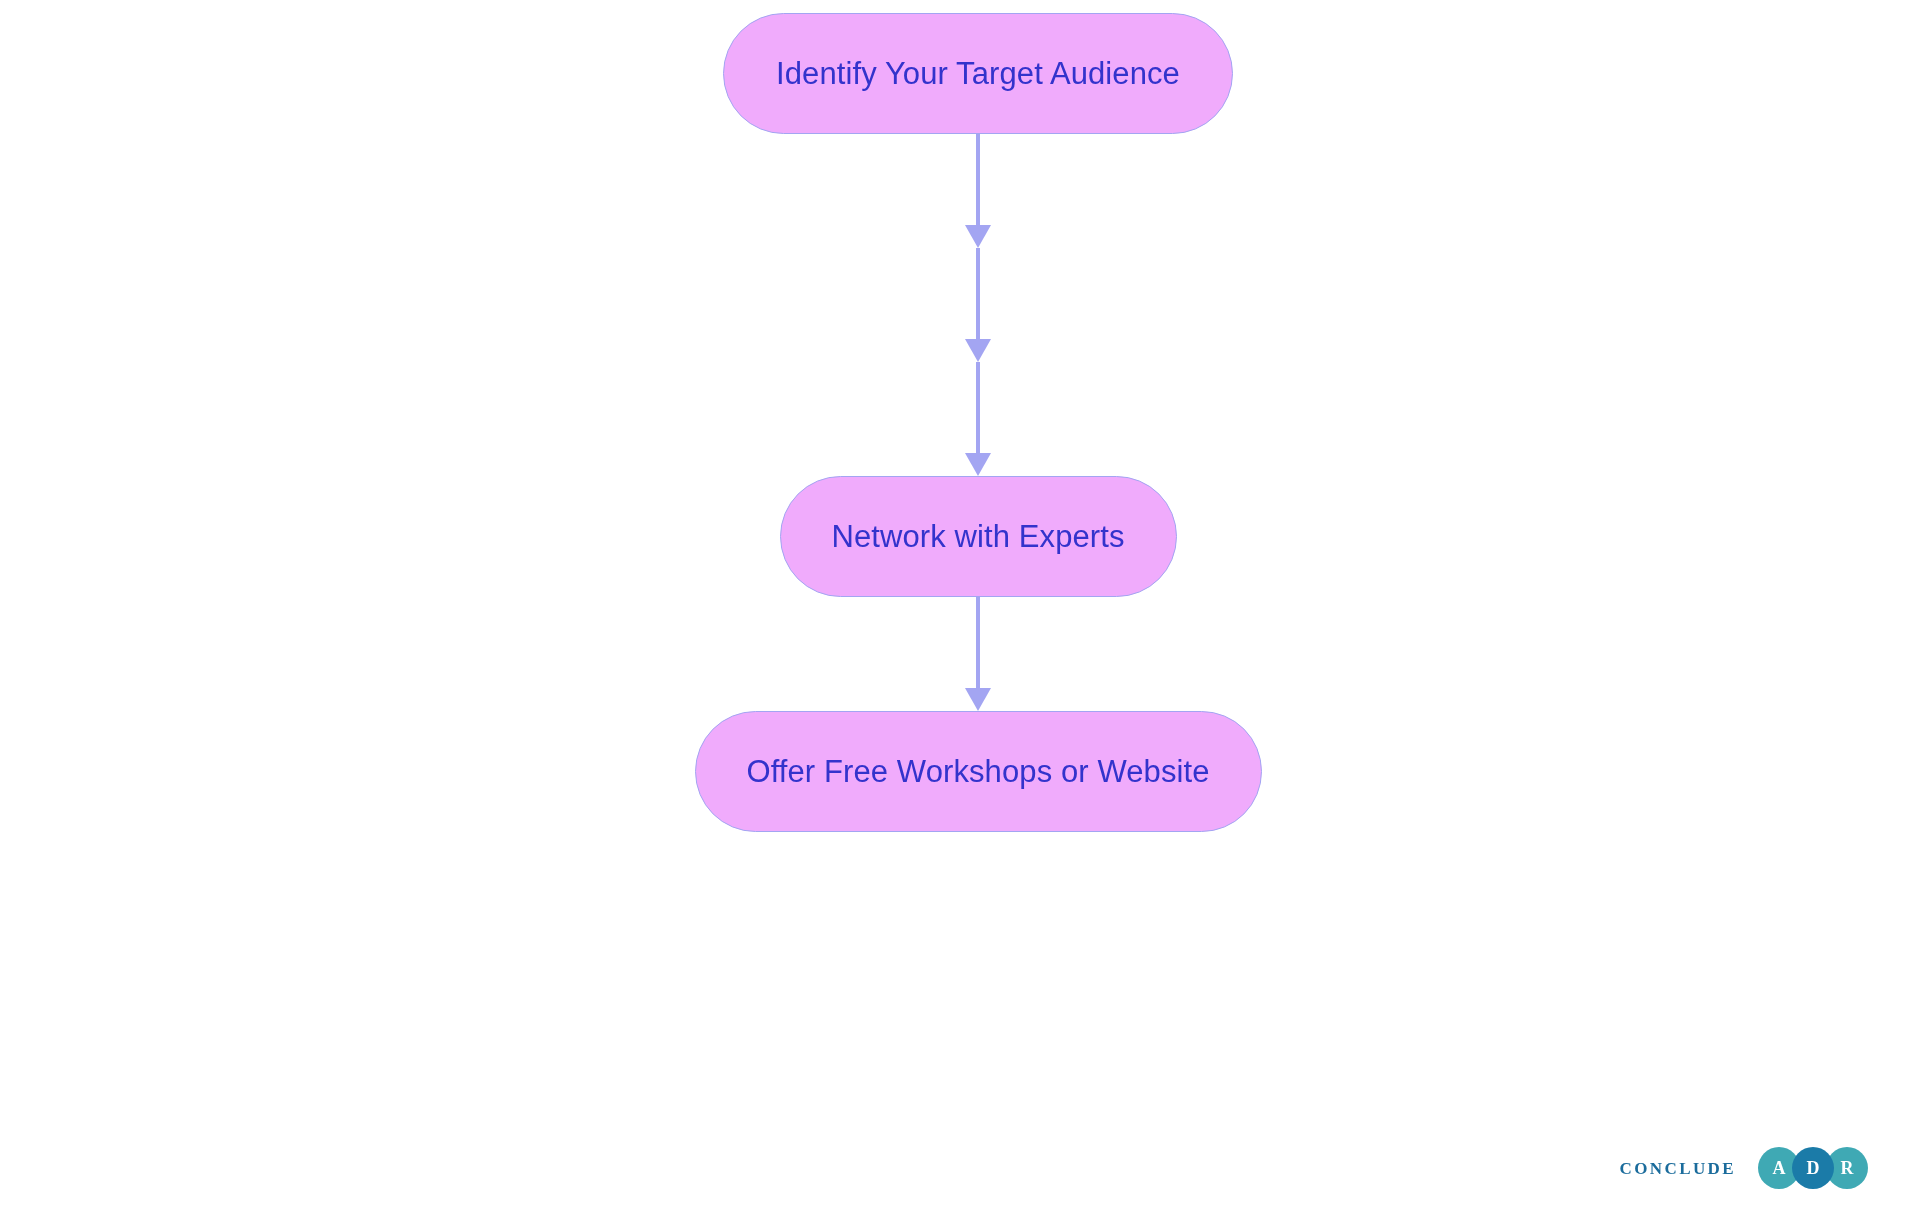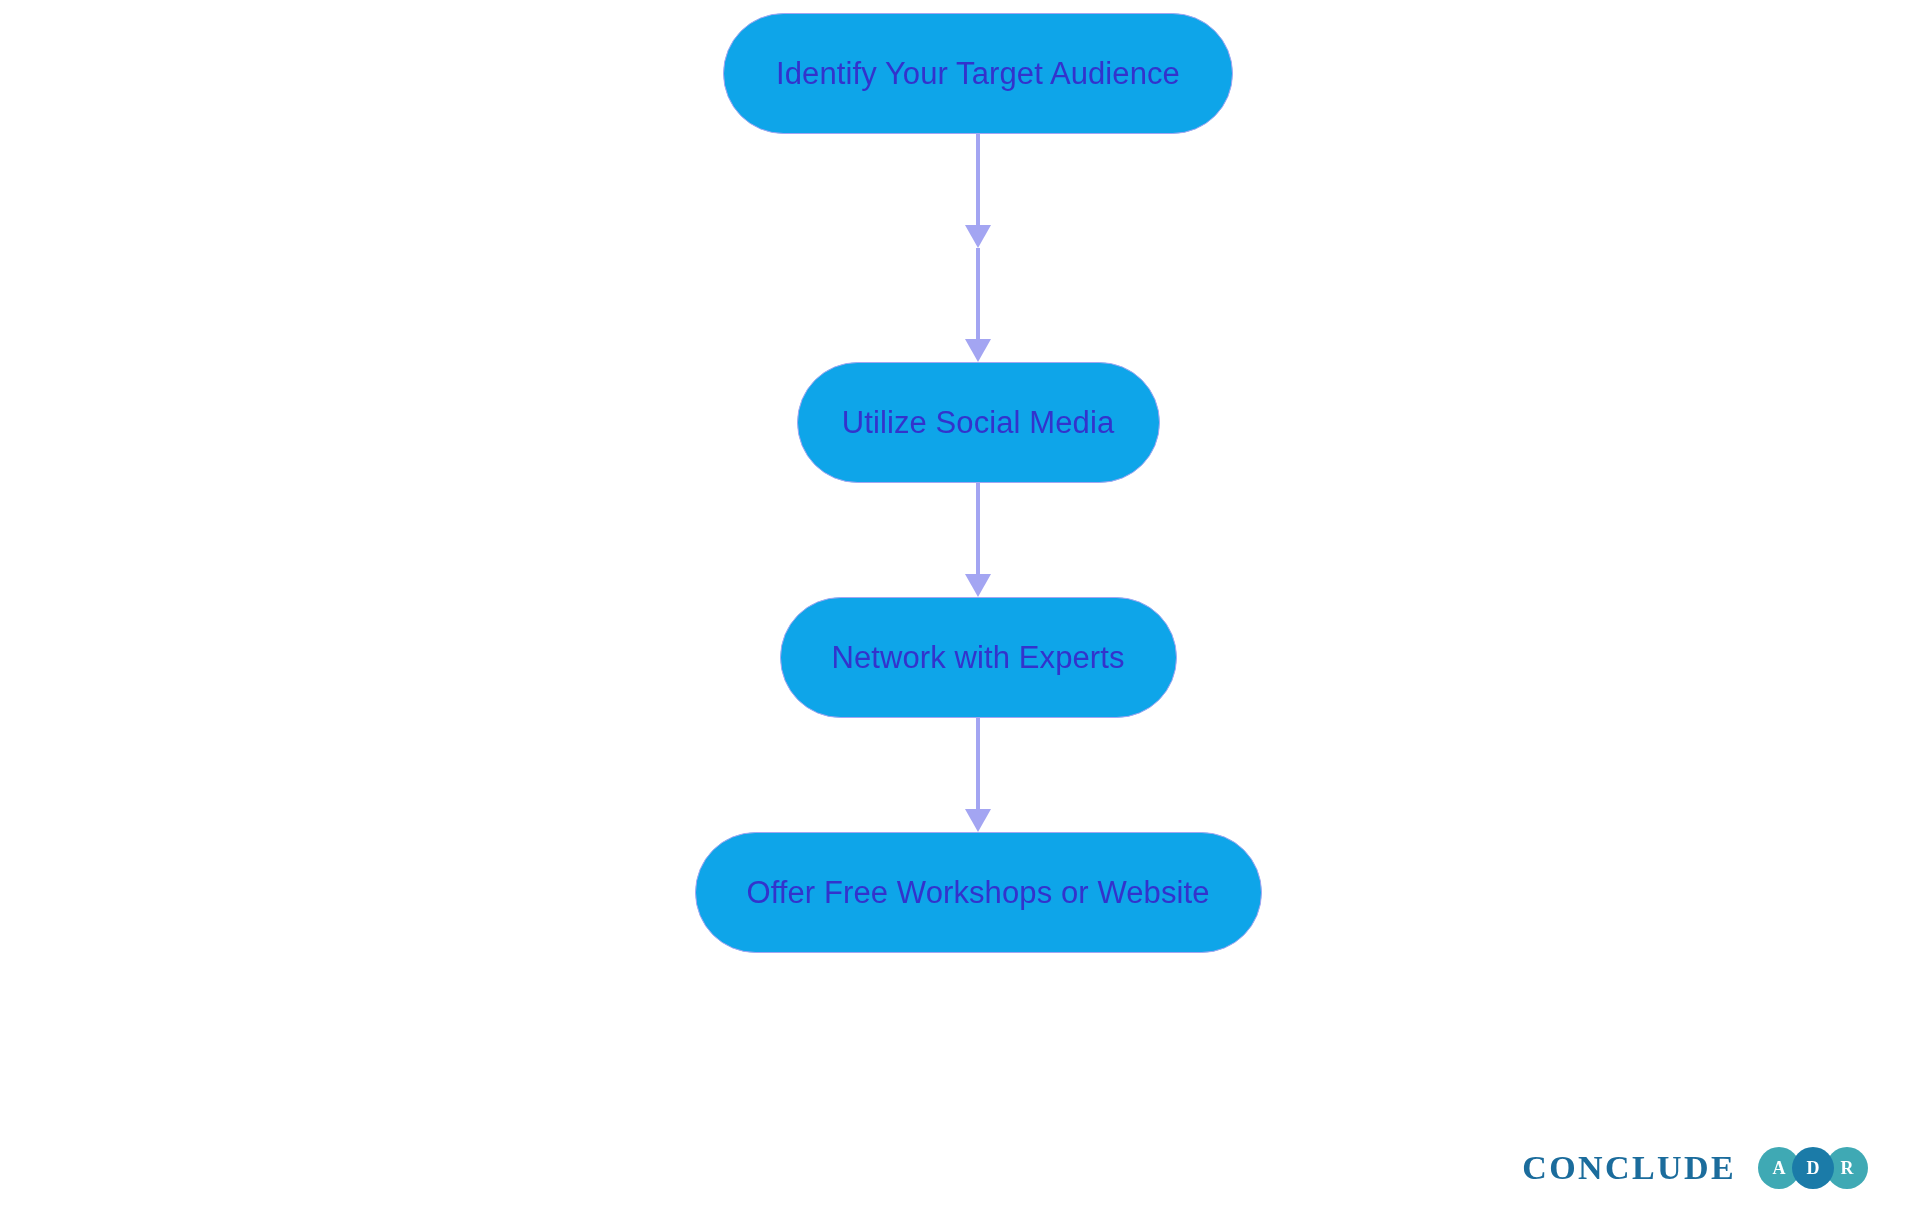--- a/index.html
+++ b/index.html
@@ -43,21 +43,21 @@
 
   
   .node-row > .node {
     position: relative;
     left: 18px;
   }
 
   .node {
     box-sizing: border-box;
     height: 121px;
-    background: #0ea5e9;
+    background: #f0abfc;
     border: 1.5px solid #a3a5f2;
     border-radius: 62px;
     display: flex;
     align-items: center;
     justify-content: center;
     padding: 0 46px;
     white-space: nowrap;
   }
 
   .node-label {
@@ -99,21 +99,21 @@
     position: absolute;
     right: 52px;
     bottom: 26px;
     display: flex;
     align-items: center;
     gap: 22px;
   }
   .brand-wordmark {
     font-family: "Liberation Serif", serif;
     font-weight: 700;
-    font-size: 34px;
+    font-size: 17px;
     letter-spacing: 2.4px;
     color: #1b6c9c;
     line-height: 1;
   }
   .brand-marks {
     position: relative;
     display: flex;
     align-items: center;
     height: 42px;
   }
@@ -150,25 +150,20 @@
       <div class="connector-line"></div>
       <div class="connector-head"></div>
     </div>
 
 
     <div class="connector">
       <div class="connector-line"></div>
       <div class="connector-head"></div>
     </div>
 
-    <div class="node-row">
-      <div class="node" style="width:363px;">
-        <span class="node-label">Utilize Social Media</span>
-      </div>
-    </div>
 
     <div class="connector">
       <div class="connector-line"></div>
       <div class="connector-head"></div>
     </div>
 
     <div class="node-row">
       <div class="node" style="width:397px;">
         <span class="node-label">Network with Experts</span>
       </div>

